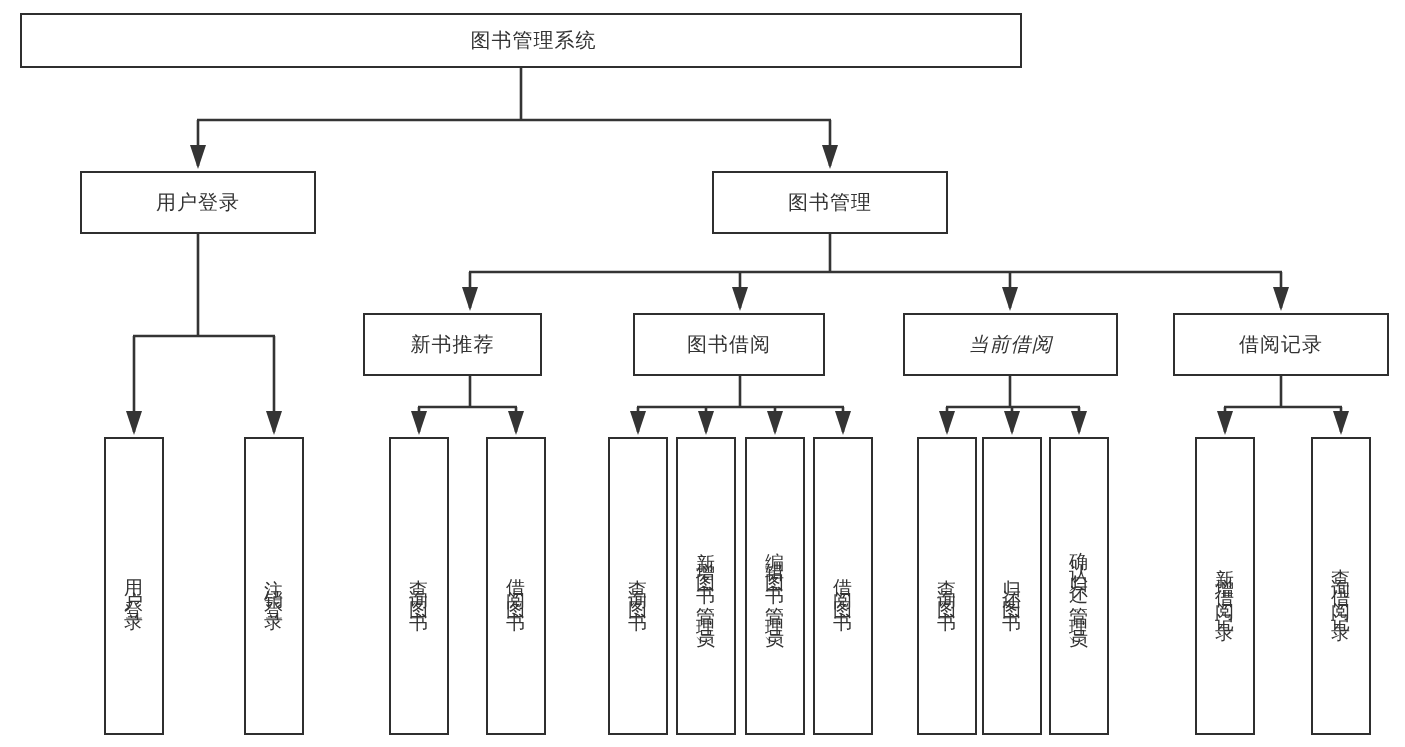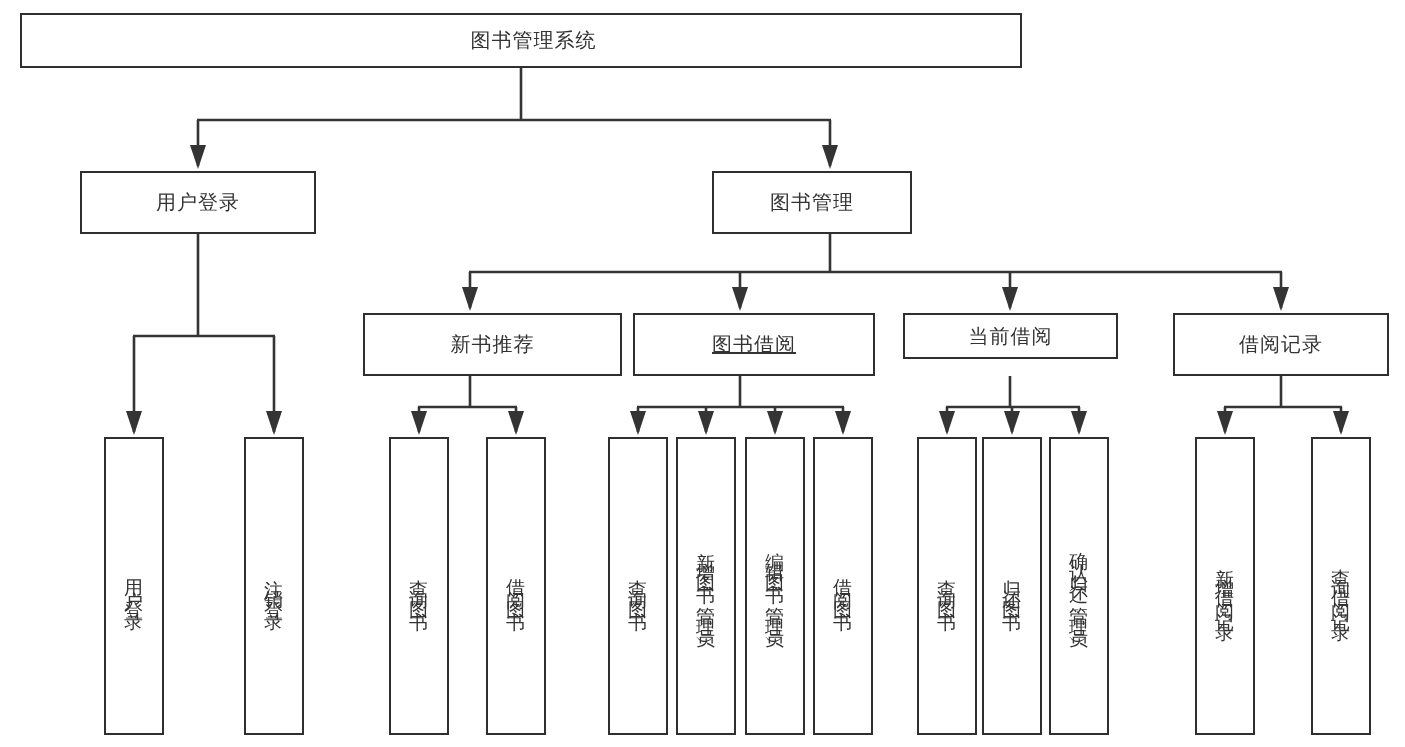--- a/index.html
+++ b/index.html
@@ -97,25 +97,25 @@
       <polygon points="1004,411 1020,411 1012,435"></polygon>
       <polygon points="1071,411 1087,411 1079,435"></polygon>
       <polygon points="1217,411 1233,411 1225,435"></polygon>
       <polygon points="1333,411 1349,411 1341,435"></polygon>
     </g>
   </svg>
 
   <div class="node hbox" style="left:20px; top:13px; width:1002px; height:55px;padding-left:25px;">图书管理系统</div>
 
   <div class="node hbox" style="left:80px; top:171px; width:236px; height:63px;">用户登录</div>
-  <div class="node hbox" style="left:712px; top:171px; width:200px; height:63px;">图书管理</div>
+  <div class="node hbox" style="left:712px; top:171px; width:236px; height:63px;">图书管理</div>
 
-  <div class="node hbox" style="left:363px; top:313px; width:259px; height:63px;">新书推荐</div>
-  <div class="node hbox" style="left:633px; top:313px; width:242px; height:63px;text-decoration:underline;">图书借阅</div>
-  <div class="node hbox" style="left:903px; top:313px; width:215px; height:46px;">当前借阅</div>
+  <div class="node hbox" style="left:363px; top:313px; width:179px; height:63px;">新书推荐</div>
+  <div class="node hbox" style="left:633px; top:313px; width:192px; height:63px;">图书借阅</div>
+  <div class="node hbox" style="left:903px; top:313px; width:215px; height:63px;font-style:italic;">当前借阅</div>
   <div class="node hbox" style="left:1173px; top:313px; width:216px; height:63px;">借阅记录</div>
 
   <div class="node vbox" style="left:104px; top:437px; width:60px; height:298px;">用户登录</div>
   <div class="node vbox" style="left:244px; top:437px; width:60px; height:298px;">注销登录</div>
 
   <div class="node vbox" style="left:389px; top:437px; width:60px; height:298px;">查询图书</div>
   <div class="node vbox" style="left:486px; top:437px; width:60px; height:298px;">借阅图书</div>
 
   <div class="node vbox" style="left:608px; top:437px; width:60px; height:298px;">查询图书</div>
   <div class="node vbox" style="left:676px; top:437px; width:60px; height:298px;">新增图书（管理员）</div>

